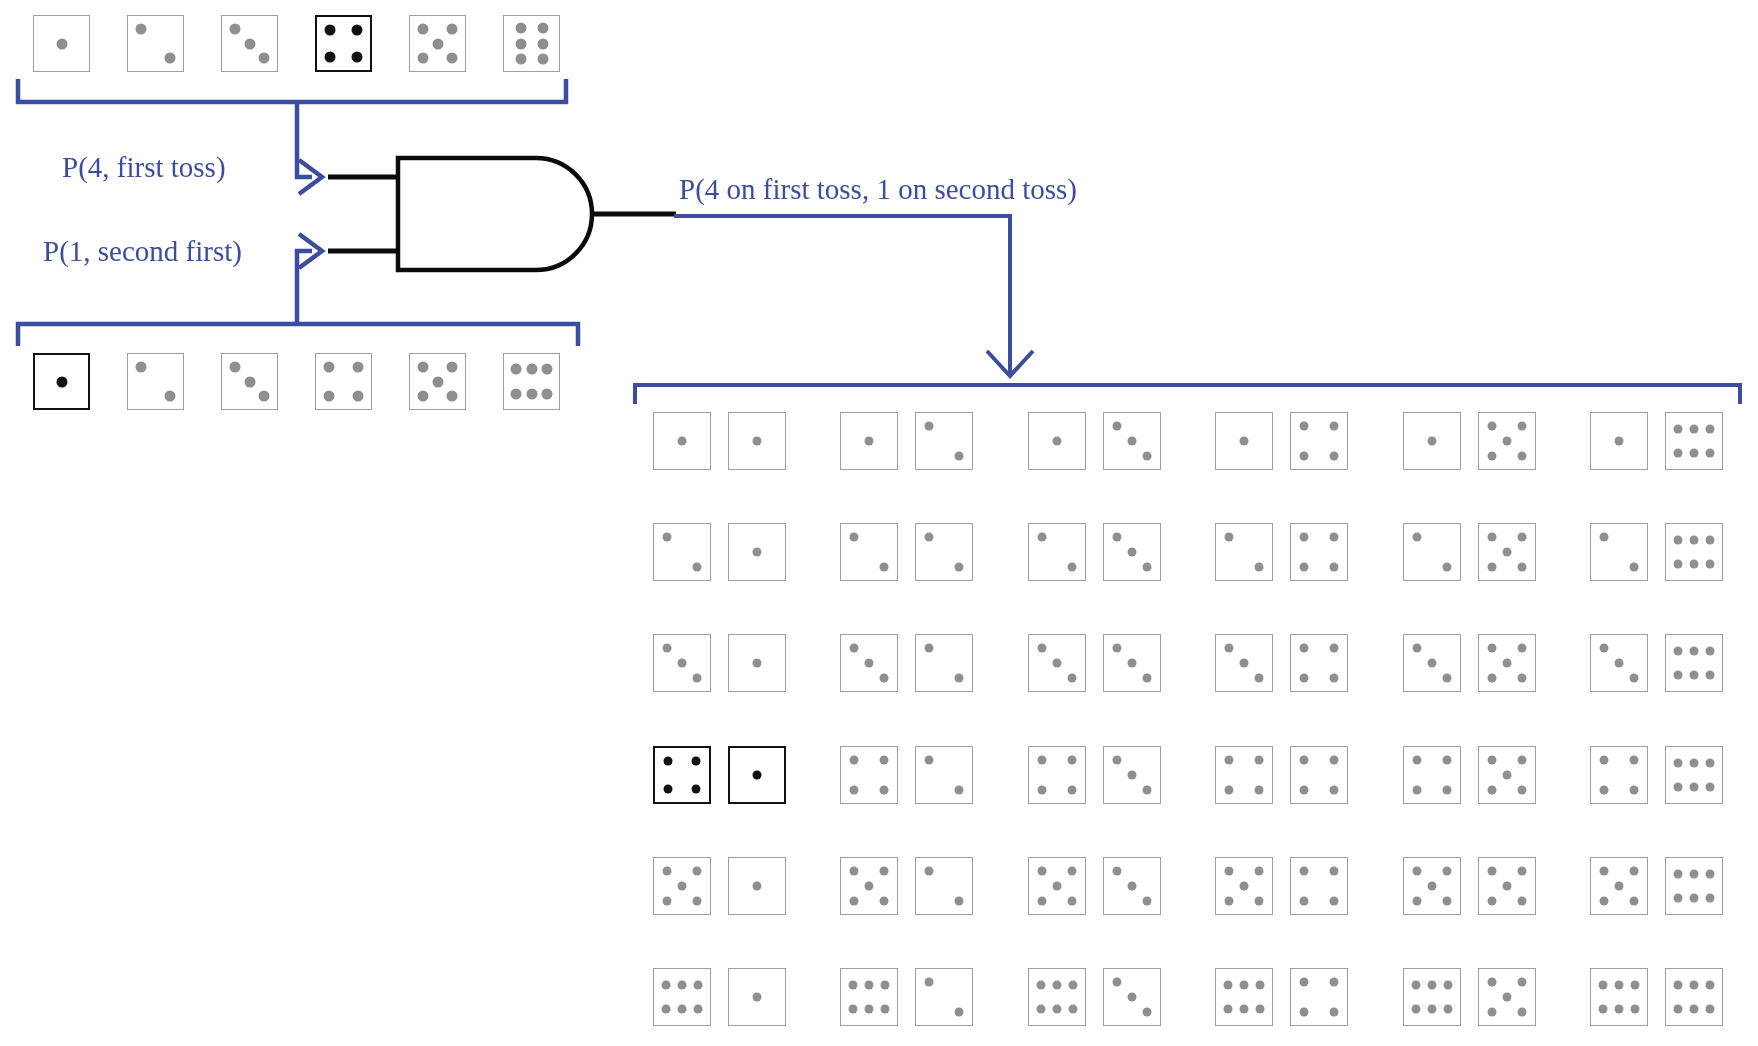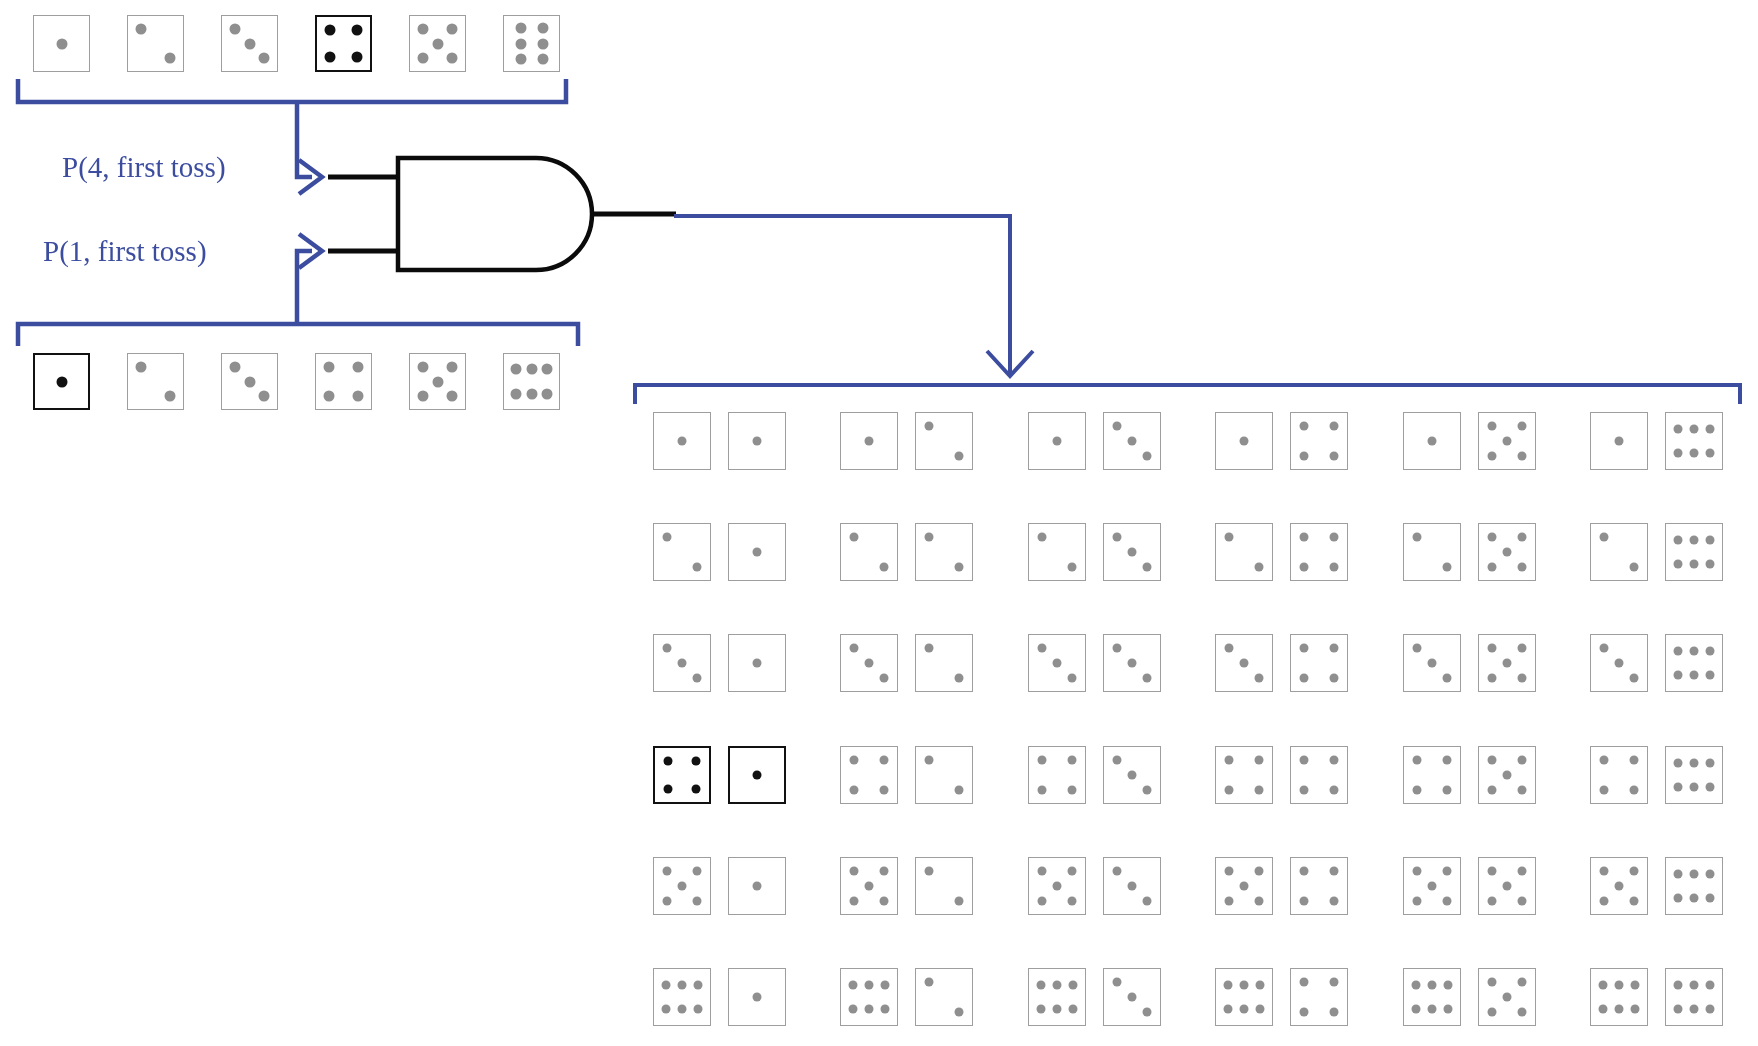--- a/index.html
+++ b/index.html
@@ -32,21 +32,22 @@
     <path d="M 398 158 L 536 158 A 56 56 0 0 1 536 270 L 398 270 Z" fill="#ffffff" stroke="#0B0B0B" stroke-width="4.5"></path>
     <line x1="592" y1="214" x2="676" y2="214" stroke="#0B0B0B" stroke-width="5"></line>
 
     <path d="M 674 216 L 1010 216 L 1010 374" fill="none" stroke="#3C4DA0" stroke-width="4"></path>
     <path d="M 987 351 L 1010 376 L 1033 351" fill="none" stroke="#3C4DA0" stroke-width="4"></path>
 
     <path d="M 635 404 L 635 385 L 1740 385 L 1740 404" fill="none" stroke="#3C4DA0" stroke-width="4"></path>
   </svg>
 
   <div class="lbl" style="left:62px;top:151px;">P(4, first toss)</div>
-  <div class="lbl" style="left:43px;top:235px;">P(1, first toss)</div>
+  <div class="lbl" style="left:43px;top:235px;">P(1, second first)</div>
+  <div class="lbl" style="left:679px;top:173px;">P(4 on first toss, 1 on second toss)</div>
 
   <div id="first-row">
       <div class="die" style="left: 33px; top: 15px; width: 57px; height: 57px; border: 1.5px solid rgb(158, 158, 158);">
         <div class="pip" style="width: 11px; height: 11px; left: 50%; top: 50%; background: rgb(143, 143, 143);"></div>
       </div>
       <div class="die" style="left: 127px; top: 15px; width: 57px; height: 57px; border: 1.5px solid rgb(158, 158, 158);">
         <div class="pip" style="width: 11px; height: 11px; left: 24%; top: 24%; background: rgb(143, 143, 143);"></div>
         <div class="pip" style="width: 11px; height: 11px; left: 76%; top: 76%; background: rgb(143, 143, 143);"></div>
       </div>
       <div class="die" style="left: 221px; top: 15px; width: 57px; height: 57px; border: 1.5px solid rgb(158, 158, 158);">

